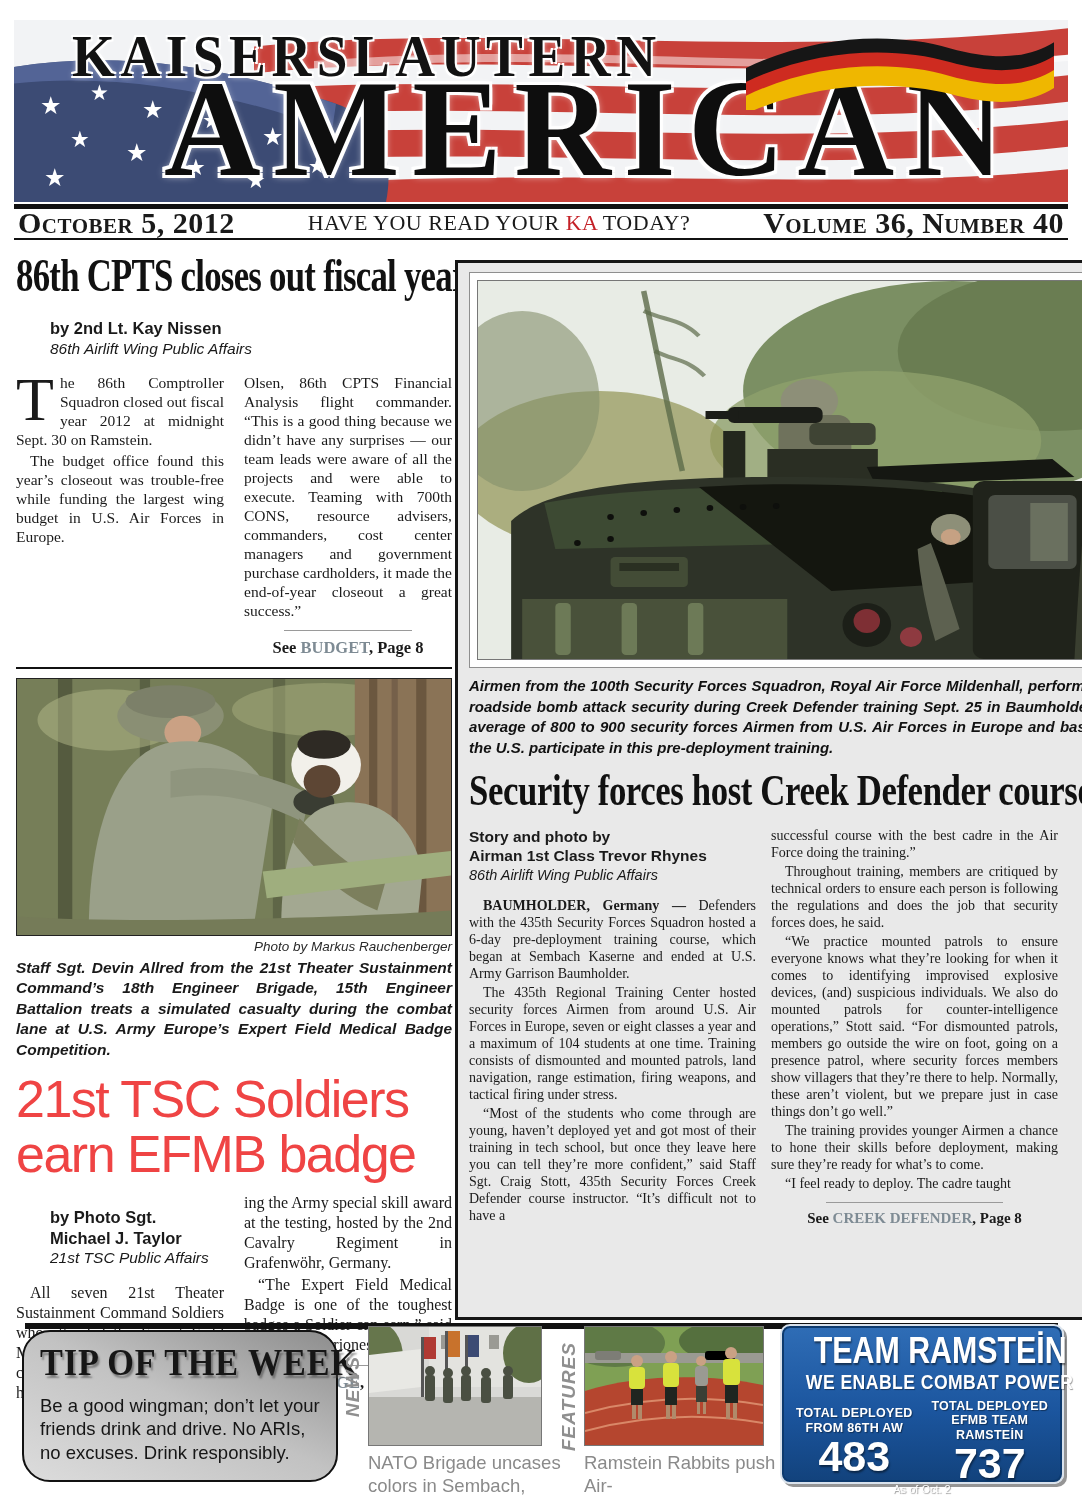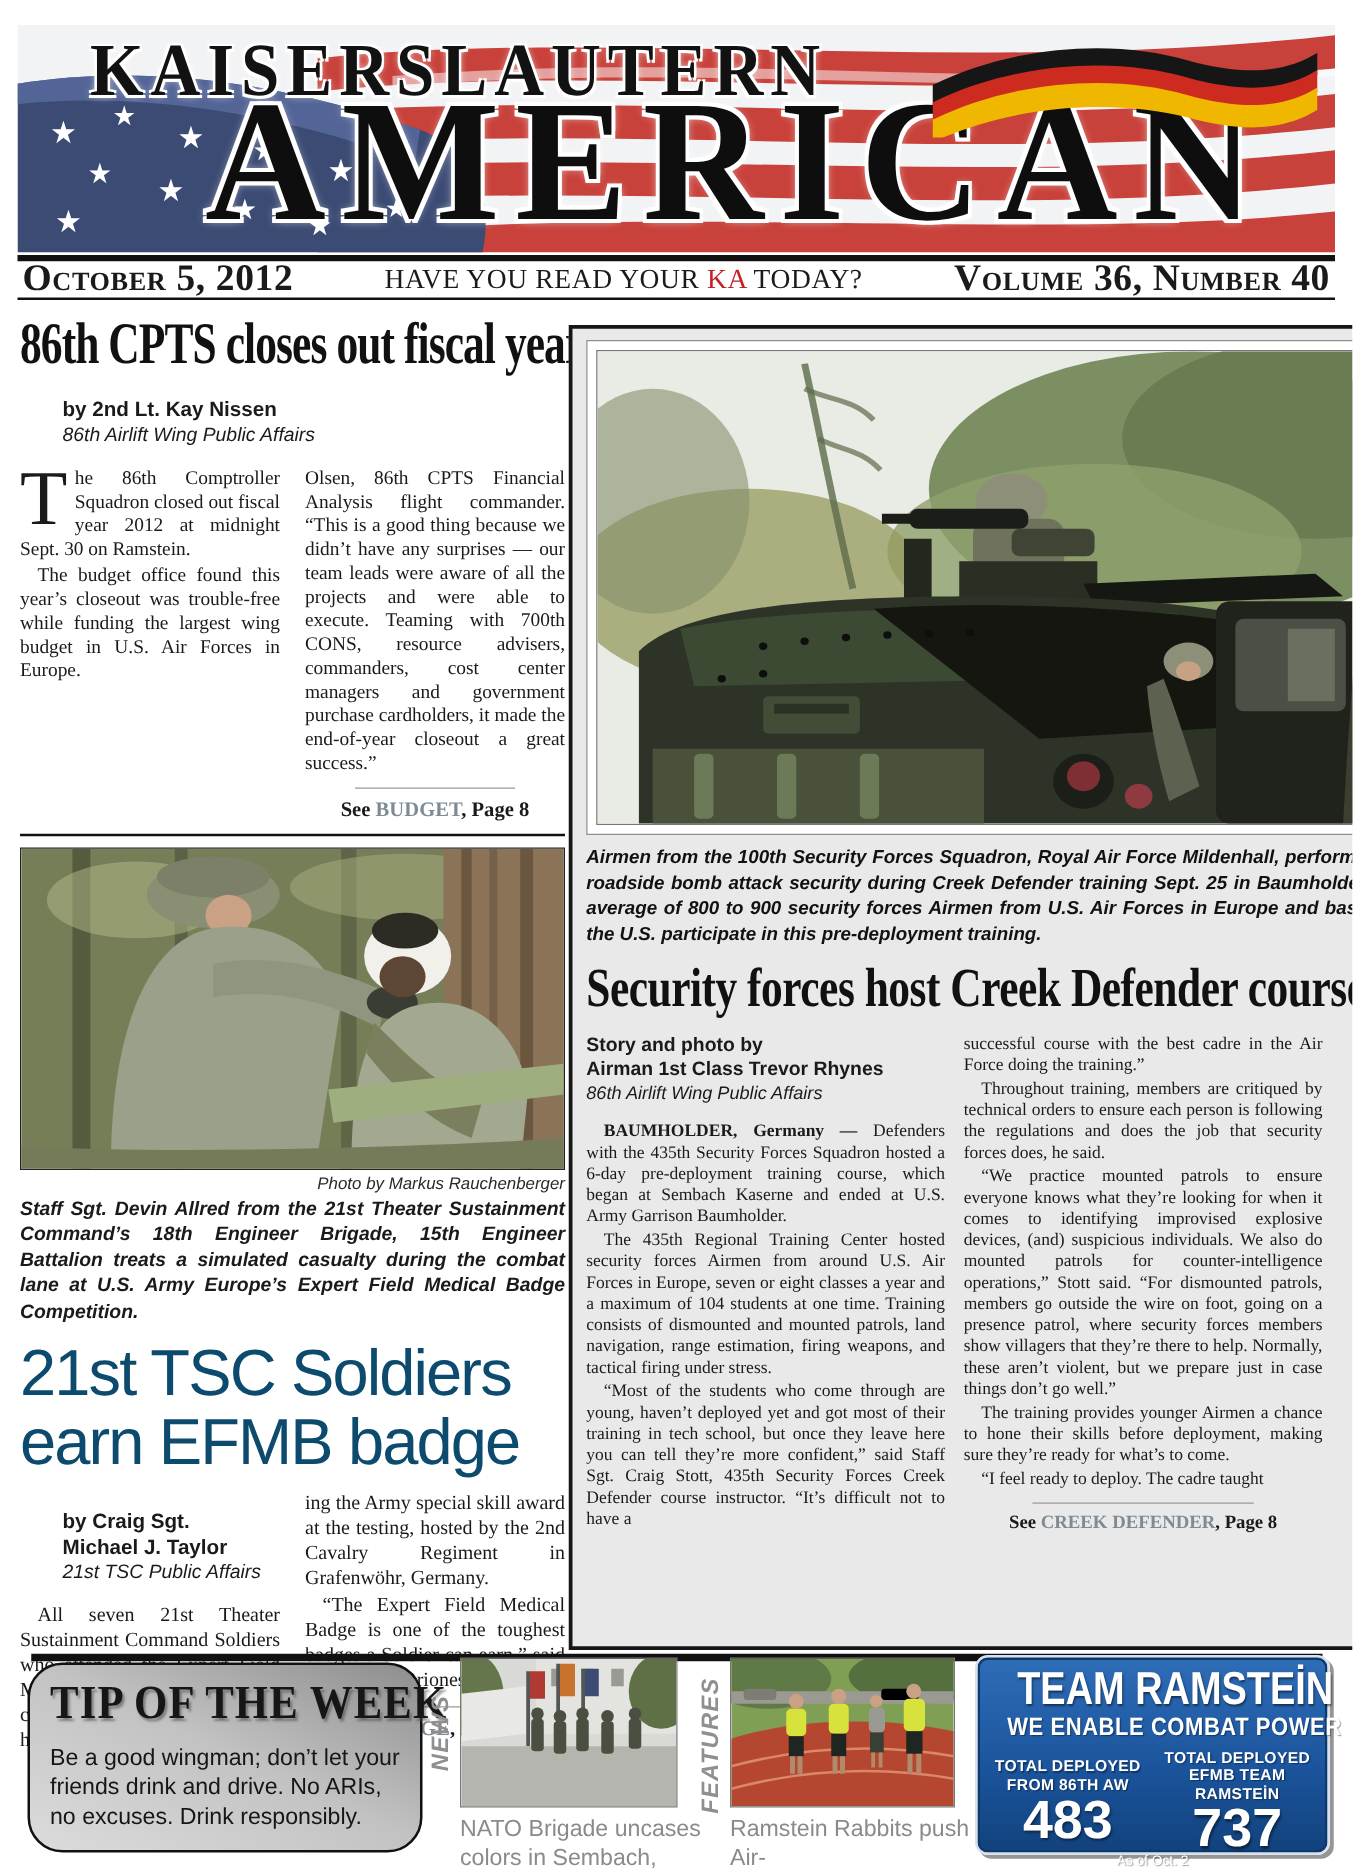--- a/index.html
+++ b/index.html
@@ -41,21 +41,21 @@
   .cpts-cols .col{width:208px;font-size:15.5px;line-height:19px;}
   .cpts-cols .col+.col{margin-left:20px;}
   .left-rule{margin-top:10px;border-top:2px solid #111;}
   .efmb-photo{margin-top:9px;border:1.5px solid #222;height:256px;overflow:hidden;}
   .efmb-photo svg{display:block;width:100%;height:100%;}
   .photo-credit{margin-top:3px;text-align:right;font-family:"Liberation Sans",sans-serif;
     font-style:italic;font-size:13.5px;color:#2a2a2a;}
   .photo-caption{margin-top:4px;font-family:"Liberation Sans",sans-serif;font-weight:bold;font-style:italic;
     font-size:15.5px;line-height:1.32;text-align:justify;}
   .h-efmb{margin-top:12px;font-family:"Liberation Sans",sans-serif;font-weight:400;font-size:52px;
-    line-height:1.05;letter-spacing:-1.5px;color:#0c4a6e;}
+    line-height:1.05;letter-spacing:-1.5px;color:#ef4444;}
   .efmb-cols{margin-top:12px;}
   .efmb-cols .col{width:208px;font-size:16px;line-height:20px;}
   .efmb-cols .col+.col{margin-left:20px;}
   .efmb-cols .bylineblock{margin-bottom:14px;}
   
   .rightpanel{left:455px;top:260px;width:680px;height:1060px;border:3px solid #161616;background:#e9e9e9;
     box-sizing:border-box;padding:9px 11px;}
   .creek-photo-frame{background:#fff;border:1px solid #8f8f8f;padding:7px;}
   .creek-photo{height:378px;border:1px solid #777;overflow:hidden;}
   .creek-photo svg{display:block;width:100%;height:100%;}
@@ -201,21 +201,21 @@
     <div class="photo-caption">Staff Sgt. Devin Allred from the 21st Theater Sustainment Command’s 18th Engineer Brigade, 15th Engineer Battalion treats a simulated casualty during the combat lane at U.S. Army Europe’s Expert Field Medical Badge Competition.</div>
 
     <div class="h-efmb">
       <div>21st TSC Soldiers</div>
       <div>earn EFMB badge</div>
     </div>
 
     <div class="cols efmb-cols">
       <div class="col">
         <div class="bylineblock">
-          <div class="byline-b">by Craig Sgt.</div>
+          <div class="byline-b">by Photo Sgt.</div>
           <div class="byline-b">Michael J. Taylor</div>
           <div class="byline-i">21st TSC Public Affairs</div>
         </div>
         <p>All seven 21st Theater Sustainment Command Soldiers who attended the Expert Field Medical Badge qualification course Sept. 10 to 21 earned the honor of wear-</p>
       </div>
       <div class="col">
         <p class="noindent">ing the Army special skill award at the testing, hosted by the 2nd Cavalry Regiment in Grafenwöhr, Germany.</p>
         <p>“The Expert Field Medical Badge is one of the toughest badges a Soldier can earn,” said Capt. Paolo Briones, force</p>
         <div class="see">
           <span class="see-rule"></span>

